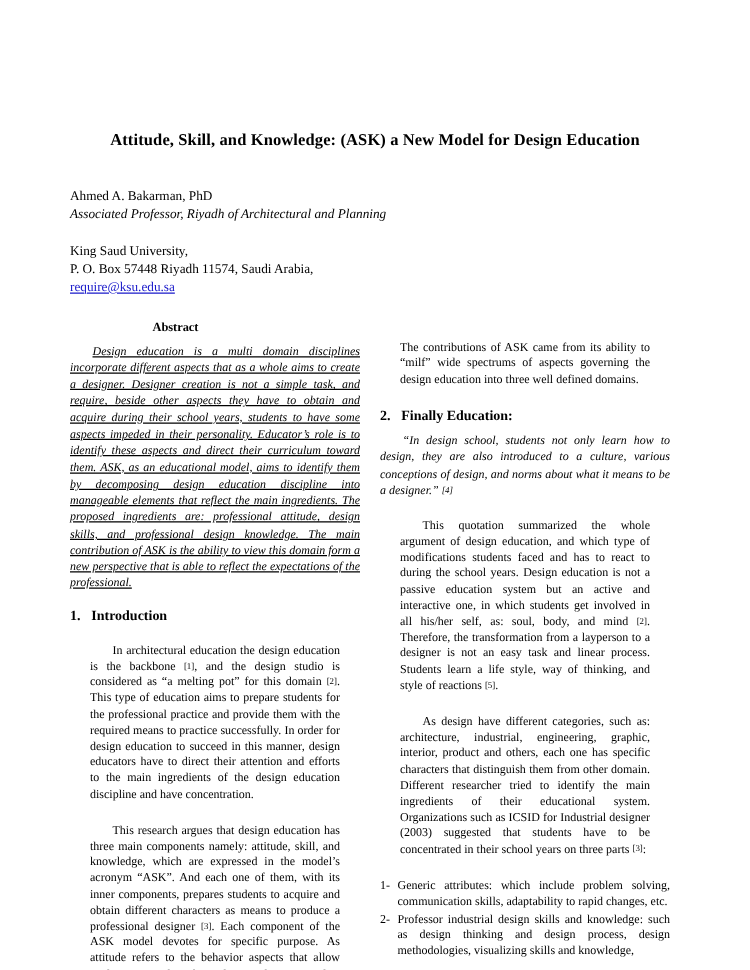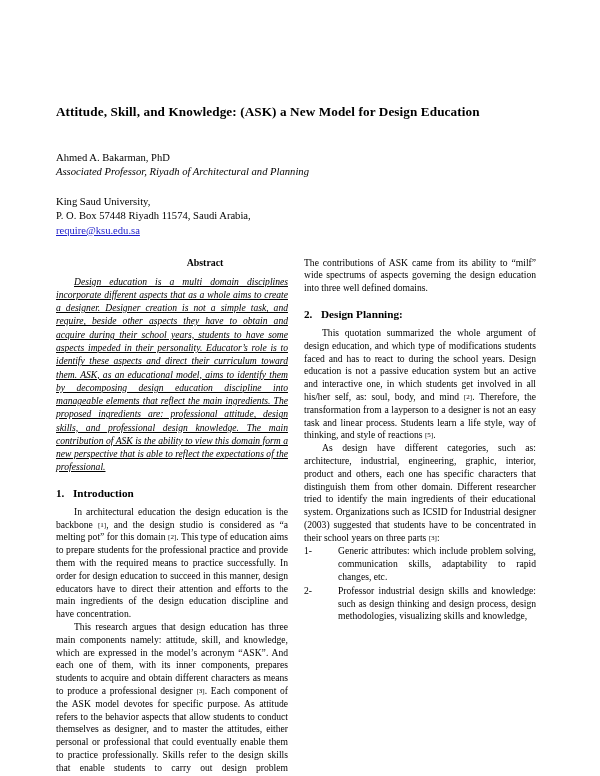--- a/index.html
+++ b/index.html
@@ -21,20 +21,21 @@
     padding: 0;
     position: relative;
   }
   
   .title-block {
     padding: 104px 56px 0 56px;
   }
   .paper-title {
     font-size: 13.2px;
     font-weight: bold;
+    text-align: center;
     line-height: 1.25;
     letter-spacing: 0.1px;
     margin: 0;
   }
   .author-block {
     margin-top: 30px;
     text-align: left;
     font-size: 10.6px;
     line-height: 1.38;
   }
@@ -57,31 +58,31 @@
     padding: 0 56px;
     display: flex;
     gap: 16px;
     align-items: flex-start;
   }
   .col {
     width: 232px;
     flex: 0 0 232px;
   }
   p {
-    margin: 0;
+    margin: 16px;
     font-size: 9.6px;
     line-height: 1.335;
     text-align: justify;
     text-indent: 18px;
     hyphens: none;
   }
   .abstract-head {
     font-size: 9.9px;
     font-weight: bold;
-    text-align: center;
+    text-align: left;
     margin: 0 0 7px 0;
     text-indent: 0;
     padding-left: 66px;
   }
   .abstract-body {
     font-style: italic;
     font-size: 9.6px;
     line-height: 1.385;
     text-align: justify;
     text-indent: 18px;
@@ -120,21 +121,20 @@
     margin-top: 1px;
   }
   .list-marker {
     flex: 0 0 14px;
     width: 14px;
   }
   .list-text {
     flex: 1;
     text-align: justify;
     text-indent: 0;
-    margin-left: 20px;
   }
 </style>
 </head>
 <body>
 
 <div class="page">
 
   <div class="title-block">
     <h1 class="paper-title">Attitude, Skill, and Knowledge: (ASK) a New Model for Design Education</h1>
 
@@ -163,23 +163,24 @@
       <p>This research argues that design education has three main components namely: attitude, skill, and knowledge, which are expressed in the model’s acronym “ASK”. And each one of them, with its inner components, prepares students to acquire and obtain different characters as means to produce a professional designer <span class="cite">[3]</span>. Each component of the ASK model devotes for specific purpose. As attitude refers to the behavior aspects that allow students to conduct themselves as designer, and to master the attitudes, either personal or professional that could eventually enable them to practice professionally. Skills refer to the design skills that enable students to carry out design problem architecturally. Finally, knowledge refers to the professional knowledge that allows students to think and act in a professional manner.</p>
 
     </div>
 
     <div class="col">
 
       <p style="text-indent:0">The contributions of ASK came from its ability to “milf” wide spectrums of aspects governing the design education into three well defined domains.</p>
 
       <div class="section-head">
         <span class="section-num">2.</span>
-        <span>Design Planning:</span>
+        <span>Finally Education:</span>
       </div>
 
+      <p class="quote-block">“In design school, students not only learn how to design, they are also introduced to a culture, various conceptions of design, and norms about what it means to be a designer.” <span class="cite">[4]</span></p>
 
       <p>This quotation summarized the whole argument of design education, and which type of modifications students faced and has to react to during the school years. Design education is not a passive education system but an active and interactive one, in which students get involved in all his/her self, as: soul, body, and mind <span class="cite">[2]</span>. Therefore, the transformation from a layperson to a designer is not an easy task and linear process. Students learn a life style, way of thinking, and style of reactions <span class="cite">[5]</span>.</p>
       <p>As design have different categories, such as: architecture, industrial, engineering, graphic, interior, product and others, each one has specific characters that distinguish them from other domain. Different researcher tried to identify the main ingredients of their educational system. Organizations such as ICSID for Industrial designer (2003) suggested that students have to be concentrated in their school years on three parts <span class="cite">[3]</span>:</p>
 
       <div class="list-item">
         <span class="list-marker">1-</span>
         <span class="list-text">Generic attributes: which include problem solving, communication skills, adaptability to rapid changes, etc.</span>
       </div>
       <div class="list-item">
         <span class="list-marker">2-</span>

